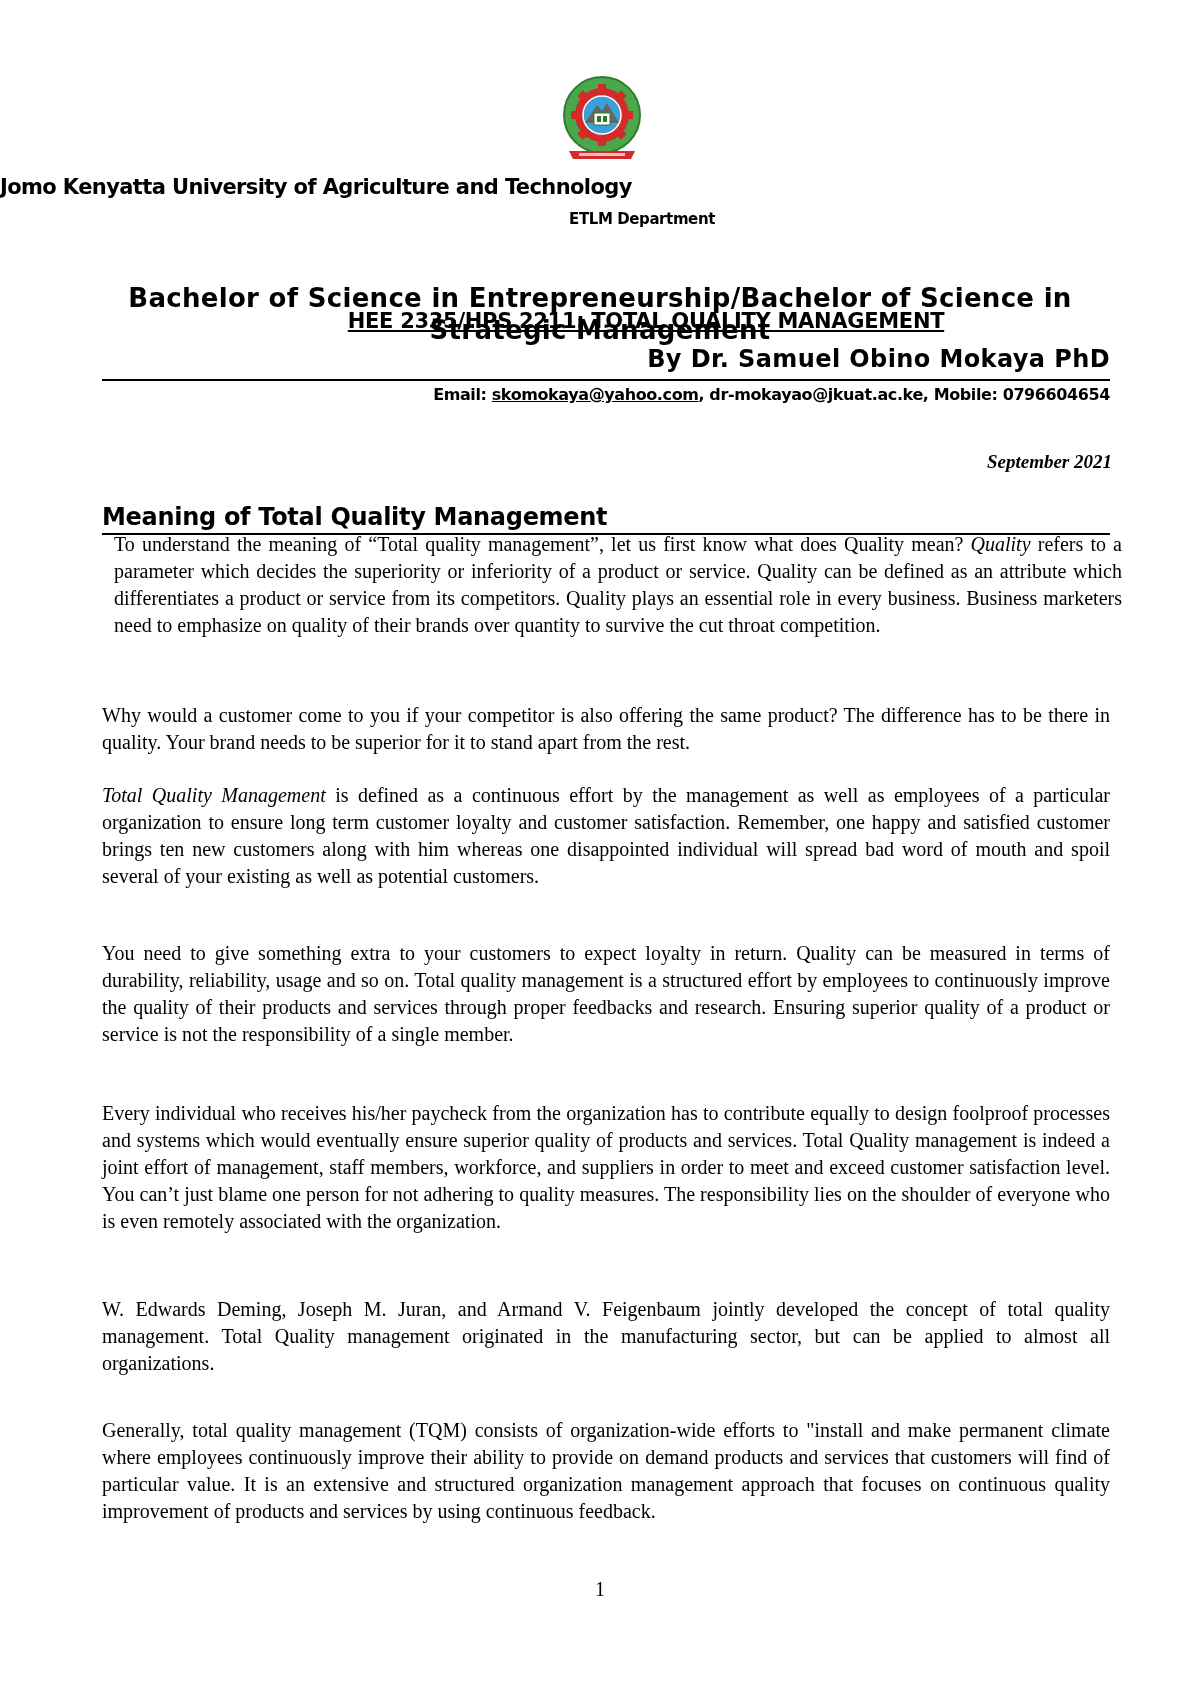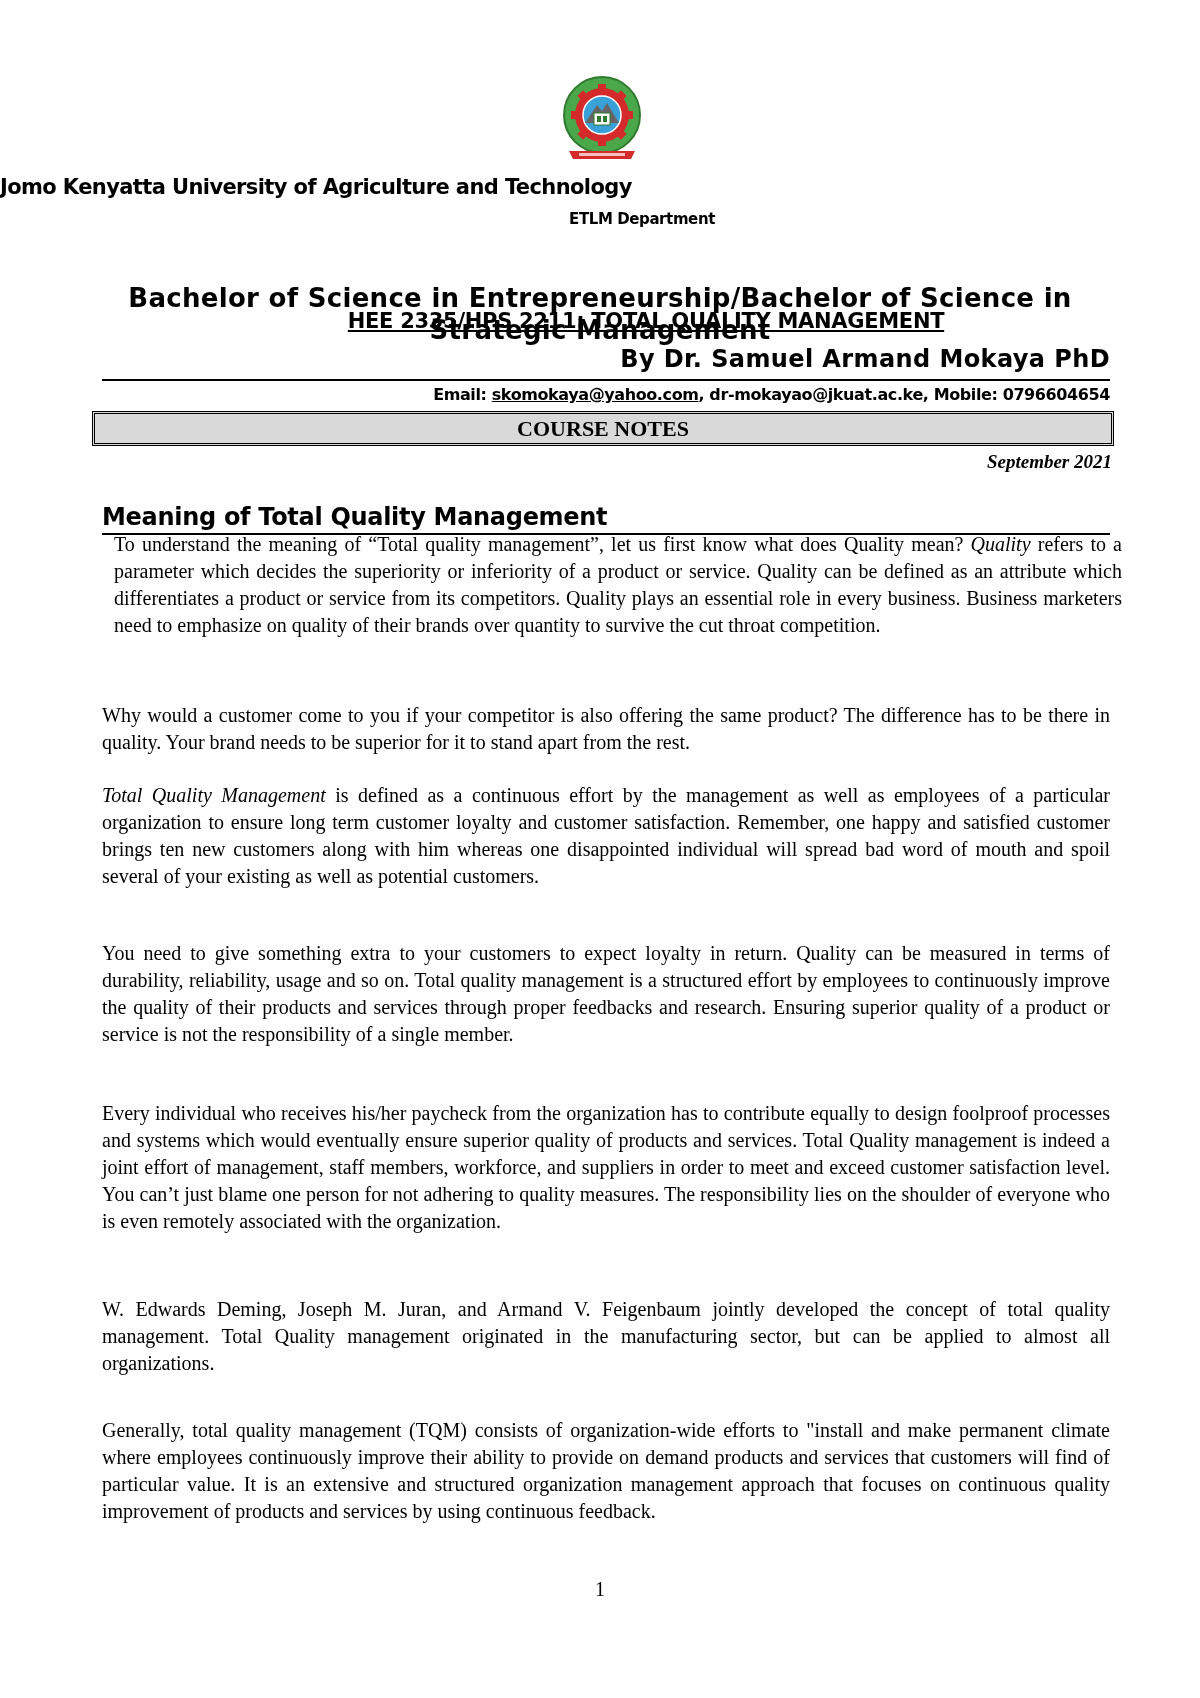--- a/index.html
+++ b/index.html
@@ -76,28 +76,27 @@
 
       <path d="M12 78 L78 78 L74 86 L16 86 Z" fill="#d42a2a"></path>
       <rect x="22" y="80" width="46" height="3" fill="#fff" opacity="0.7"></rect>
     </svg>
   </div>
 
   <div class="uni-name">Jomo Kenyatta University of Agriculture and Technology</div>
   <div class="dept">ETLM Department</div>
   <div class="programme">Bachelor of Science in Entrepreneurship/Bachelor of Science in Strategic Management</div>
   <div class="course-code">HEE 2335/HPS 2211: TOTAL QUALITY MANAGEMENT</div>
-  <div class="author">By Dr. Samuel Armand Mokaya PhD</div>
+  <div class="author">By Dr. Samuel Obino Mokaya PhD</div>
   <div class="rule-top"></div>
 
   <div class="contacts">
     <span>Email: </span><span class="link">skomokaya@yahoo.com</span><span>, </span><span>dr-mokayao@jkuat.ac.ke</span><span>, Mobile: </span><span>0796604654</span>
   </div>
 
-  <div class="notes-box">COURSE NOTES</div>
   <div class="date">September 2021</div>
 
   <div class="section-heading">Meaning of Total Quality Management</div>
 
   <div class="body-text p1"><span>To understand the meaning of “Total quality management”, let us first know what does Quality mean? </span><em>Quality</em><span> refers to a parameter which decides the superiority or inferiority of a product or service. Quality can be defined as an attribute which differentiates a product or service from its competitors. Quality plays an essential role in every business. Business marketers need to emphasize on quality of their brands over quantity to survive the cut throat competition.</span></div>
 
   <div class="body-text p2">Why would a customer come to you if your competitor is also offering the same product? The difference has to be there in quality. Your brand needs to be superior for it to stand apart from the rest.</div>
 
   <div class="body-text p3"><em>Total Quality Management</em><span> is defined as a continuous effort by the management as well as employees of a particular organization to ensure long term customer loyalty and customer satisfaction. Remember, one happy and satisfied customer brings ten new customers along with him whereas one disappointed individual will spread bad word of mouth and spoil several of your existing as well as potential customers.</span></div>
 

